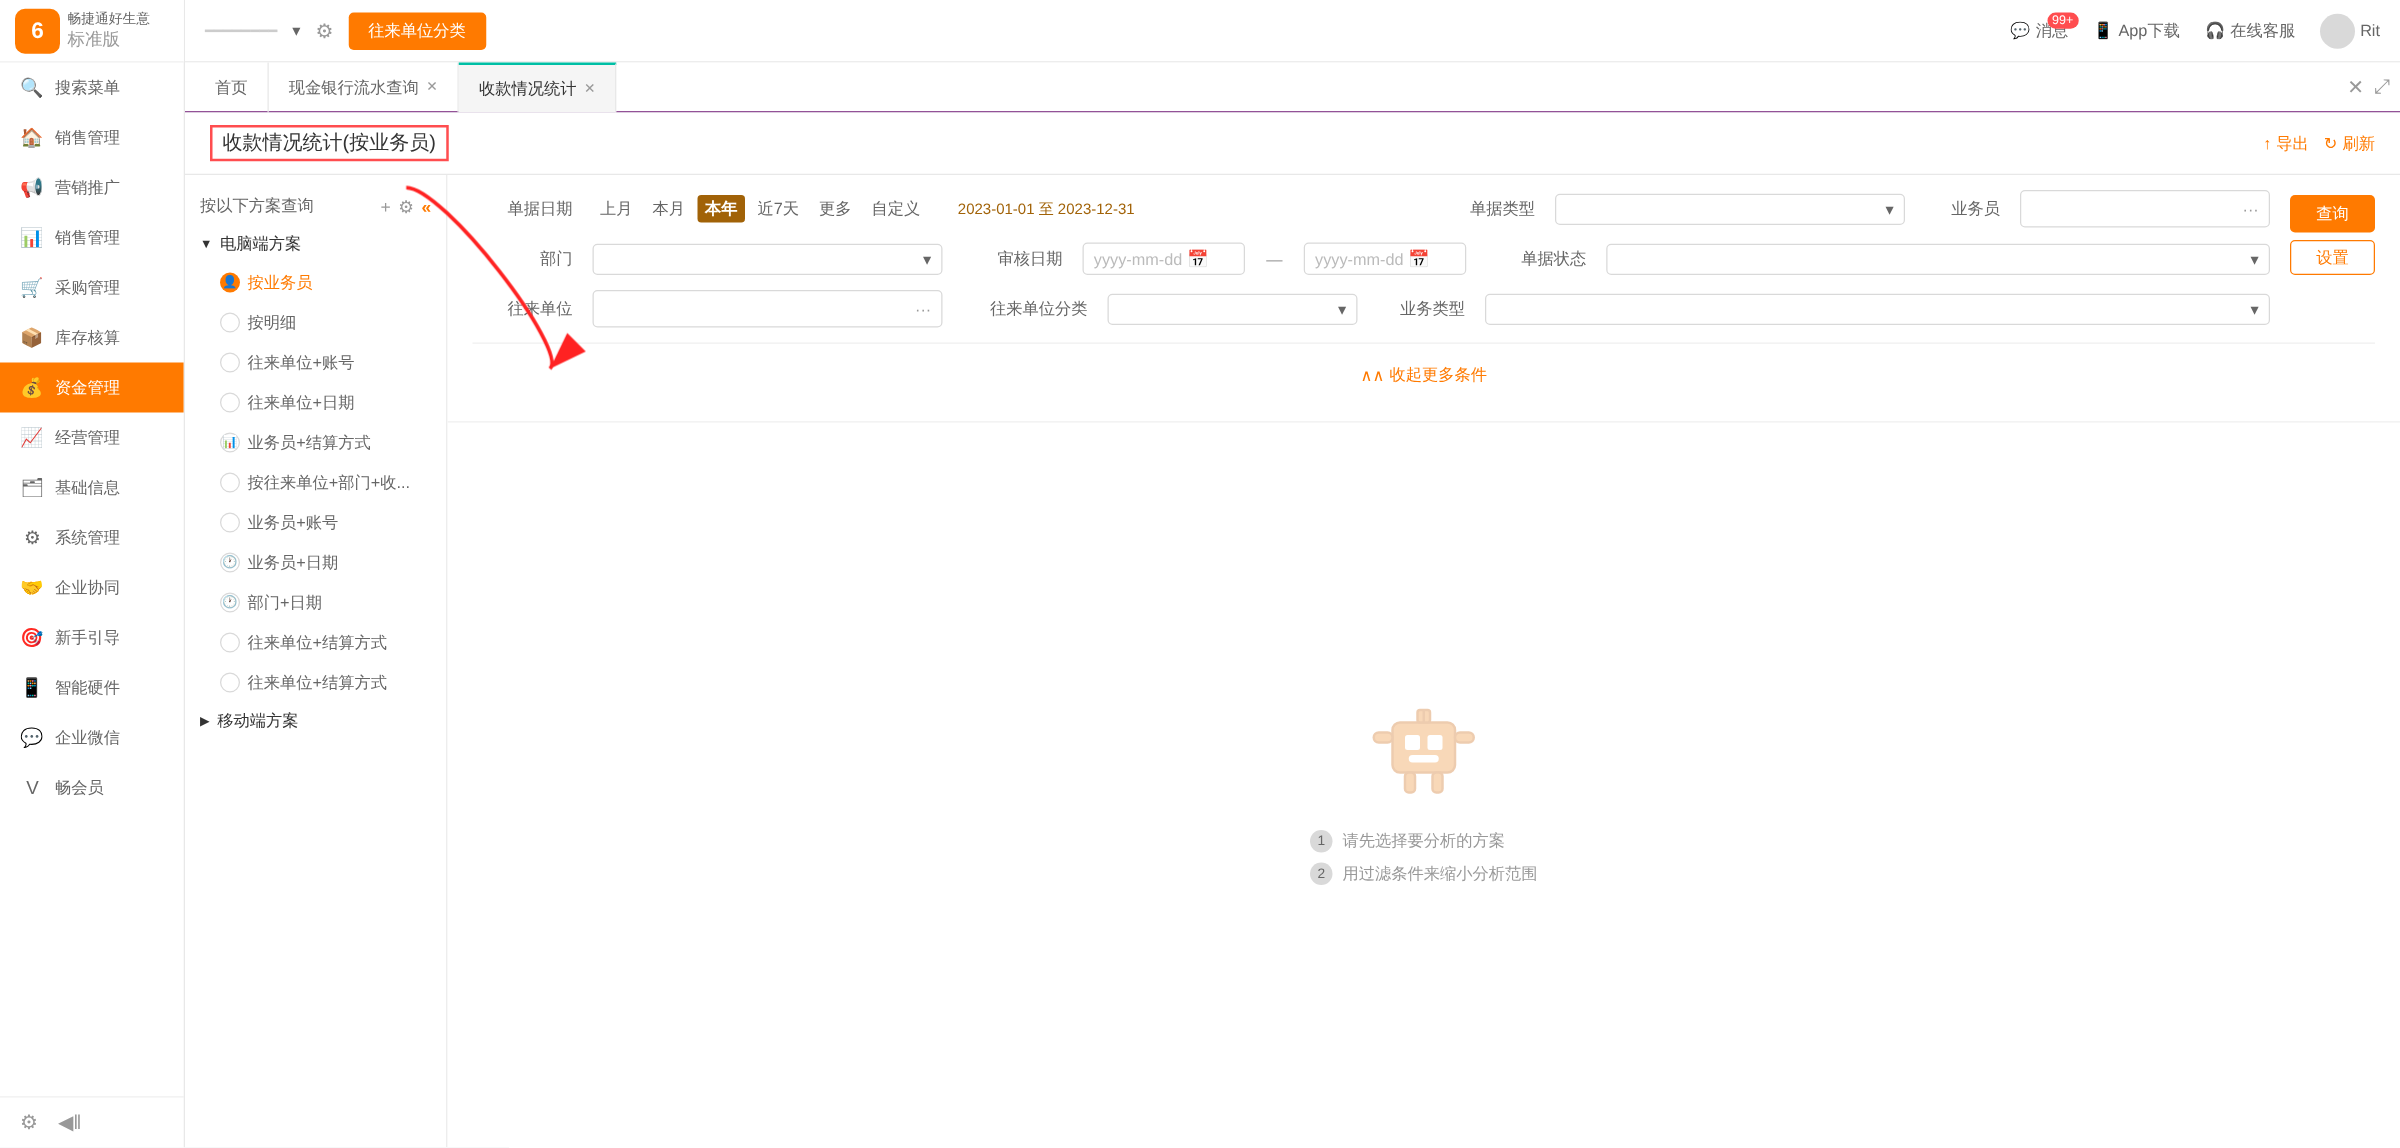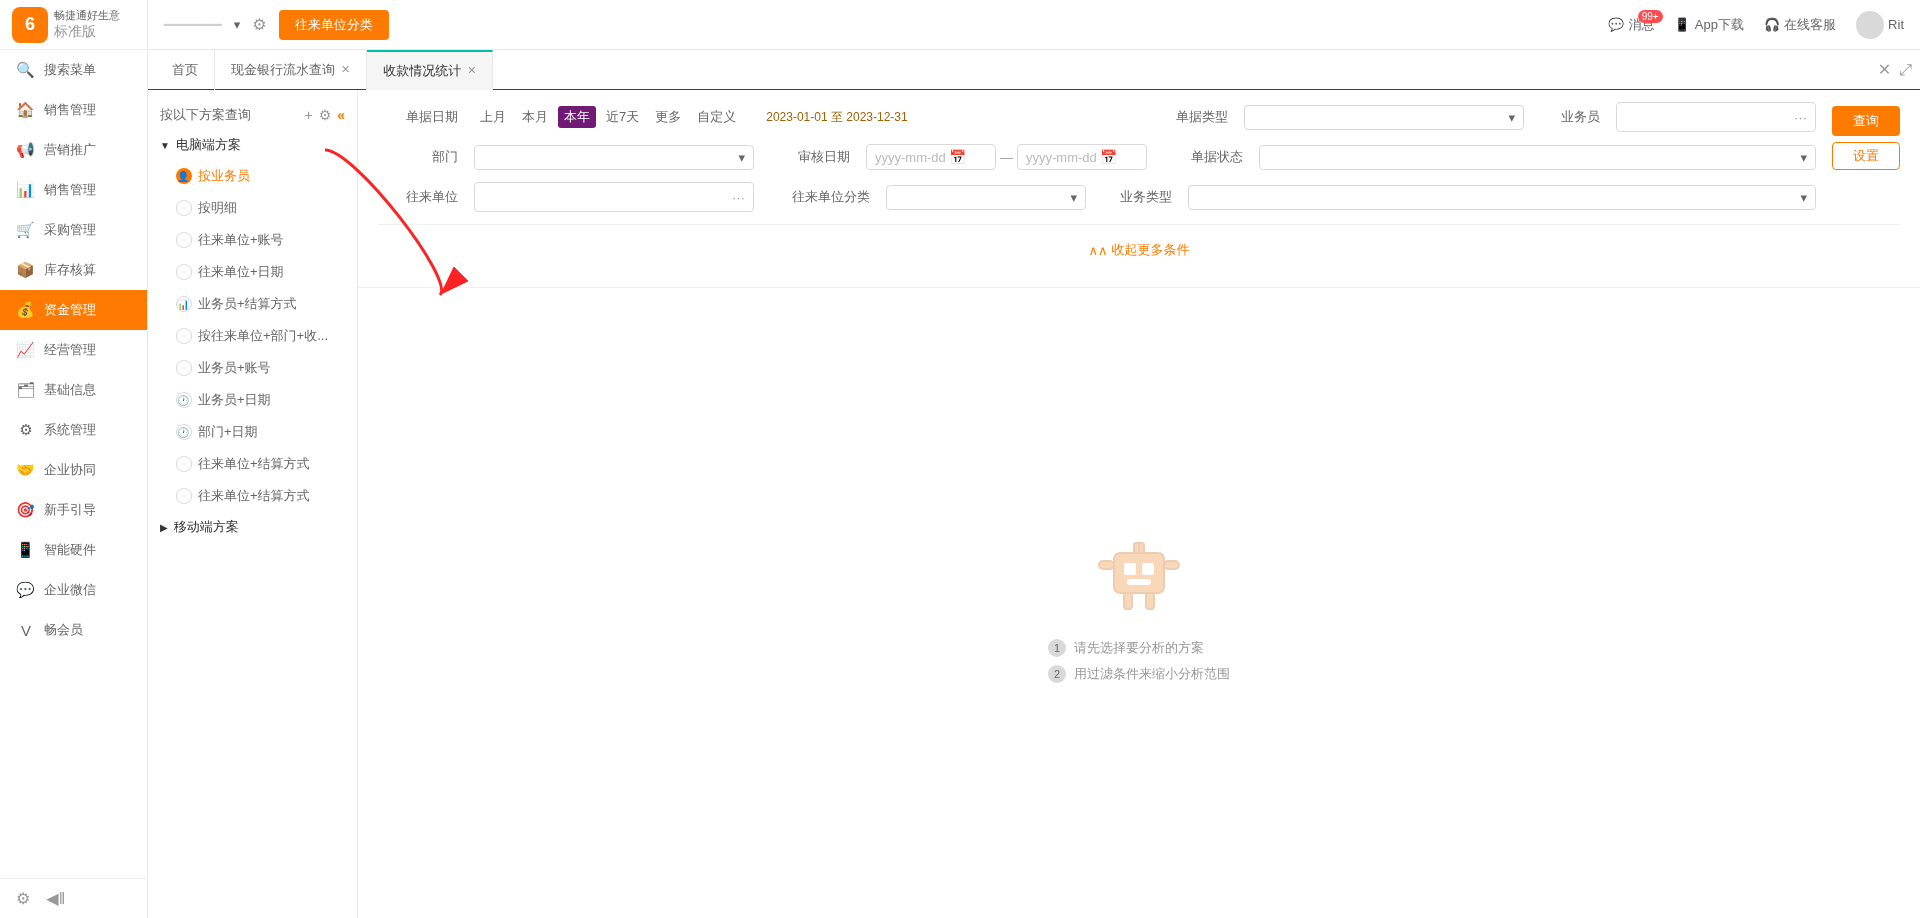--- a/index.html
+++ b/index.html
@@ -70,21 +70,21 @@
     
     .right-panel { flex: 1; display: flex; flex-direction: column; overflow: hidden; background: #fff; }
 
     
     .filter-area { padding: 12px 20px; border-bottom: 1px solid #f0f0f0; }
     .filter-row { display: flex; align-items: center; gap: 16px; margin-bottom: 12px; }
     .filter-label { font-size: 13px; color: #666; width: 80px; text-align: right; flex-shrink: 0; }
     .filter-content { display: flex; align-items: center; gap: 20px; flex: 1; }
     .date-tabs { display: flex; align-items: center; gap: 4px; }
     .date-tab { font-size: 13px; color: #666; cursor: pointer; padding: 2px 6px; }
-    .date-tab.active { background: #701a75; color: #fff; border-radius: 3px; }
+    .date-tab.active { background: #a16207; color: #fff; border-radius: 3px; font-weight: bold; }
     .date-range { font-size: 12px; color: #a16207; margin-left: 4px; }
     .filter-select { border: 1px solid #d9d9d9; border-radius: 4px; padding: 4px 8px; font-size: 13px; color: #666; display: flex; align-items: center; gap: 4px; cursor: pointer; min-width: 200px; justify-content: space-between; }
     .filter-select-wide { min-width: 300px; }
     .filter-input { border: 1px solid #d9d9d9; border-radius: 4px; padding: 4px 8px; font-size: 13px; color: #bbb; min-width: 140px; }
     .filter-dash { color: #999; }
     .filter-date-icon { color: #999; font-size: 14px; }
     .filter-dots { color: #999; cursor: pointer; }
     .collapse-btn { display: flex; align-items: center; justify-content: center; padding: 8px; color: #ff7a00; font-size: 13px; cursor: pointer; gap: 4px; }
 
     
@@ -224,20 +224,33 @@
       <span class="tab-close">✕</span>
     </div>
     <div class="tab-bar-actions">
       <span class="tab-bar-icon">✕</span>
       <span class="tab-bar-icon">⤢</span>
     </div>
   </div>
 
   <div class="page-content">
 
+    <div class="page-title-bar">
+      <div class="page-title" style="border: 2px solid #ff4d4f; font-size:16px; font-weight:500;">收款情况统计(按业务员)</div>
+      <div class="page-actions">
+        <div class="action-btn">
+          <span>↑</span>
+          <span>导出</span>
+        </div>
+        <div class="action-btn">
+          <span>↻</span>
+          <span>刷新</span>
+        </div>
+      </div>
+    </div>
 
     <div class="content-wrapper">
 
       <div class="left-panel">
         <div class="scheme-header">
           <span class="scheme-header-title">按以下方案查询</span>
           <div class="scheme-header-icons">
             <span class="scheme-icon">+</span>
             <span class="scheme-icon">⚙</span>
             <span class="scheme-icon" style="color:#ff7a00; font-weight:bold;">«</span>
@@ -335,21 +348,21 @@
                 </div>
               </div>
 
               <div class="filter-row">
                 <span class="filter-label">部门</span>
                 <div class="filter-select" style="min-width:280px;">
                   <span></span>
                   <span>▾</span>
                 </div>
                 <span class="filter-label" style="width:80px;">审核日期</span>
-                <div style="display:flex; align-items:center; gap:4px;">
+                <div style="display:flex; align-items:center; gap:17px;">
                   <div class="filter-input" style="display:flex; align-items:center; gap:4px; min-width:130px;">
                     <span style="color:#bbb;">yyyy-mm-dd</span>
                     <span class="filter-date-icon">📅</span>
                   </div>
                   <span class="filter-dash">—</span>
                   <div class="filter-input" style="display:flex; align-items:center; gap:4px; min-width:130px;">
                     <span style="color:#bbb;">yyyy-mm-dd</span>
                     <span class="filter-date-icon">📅</span>
                   </div>
                 </div>

